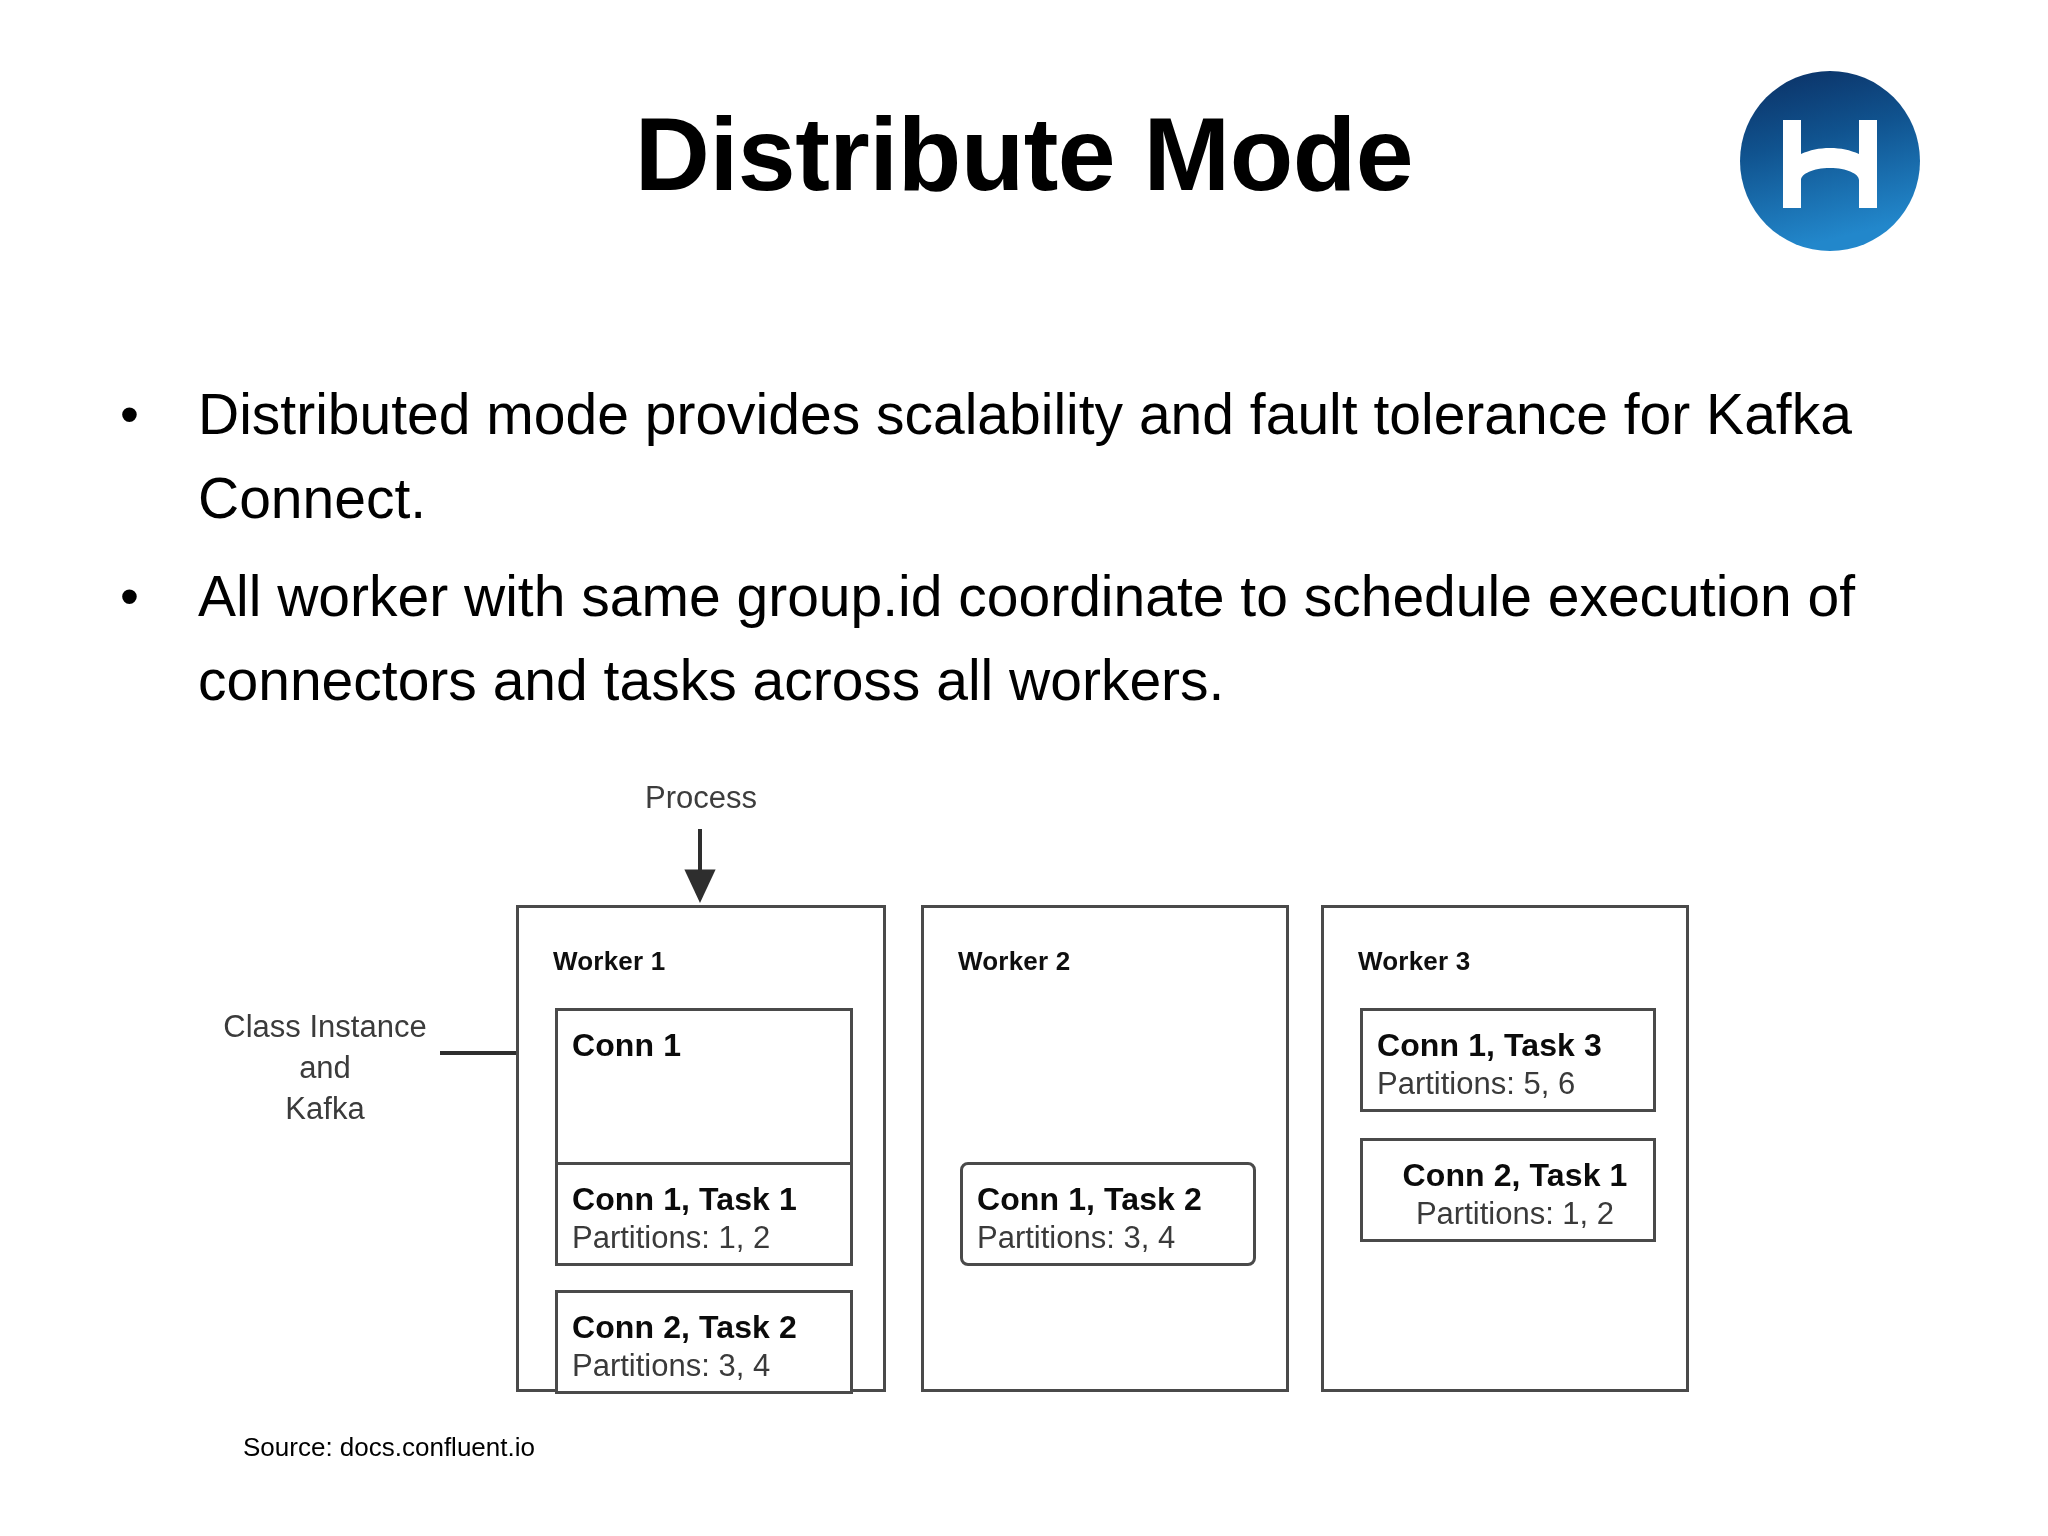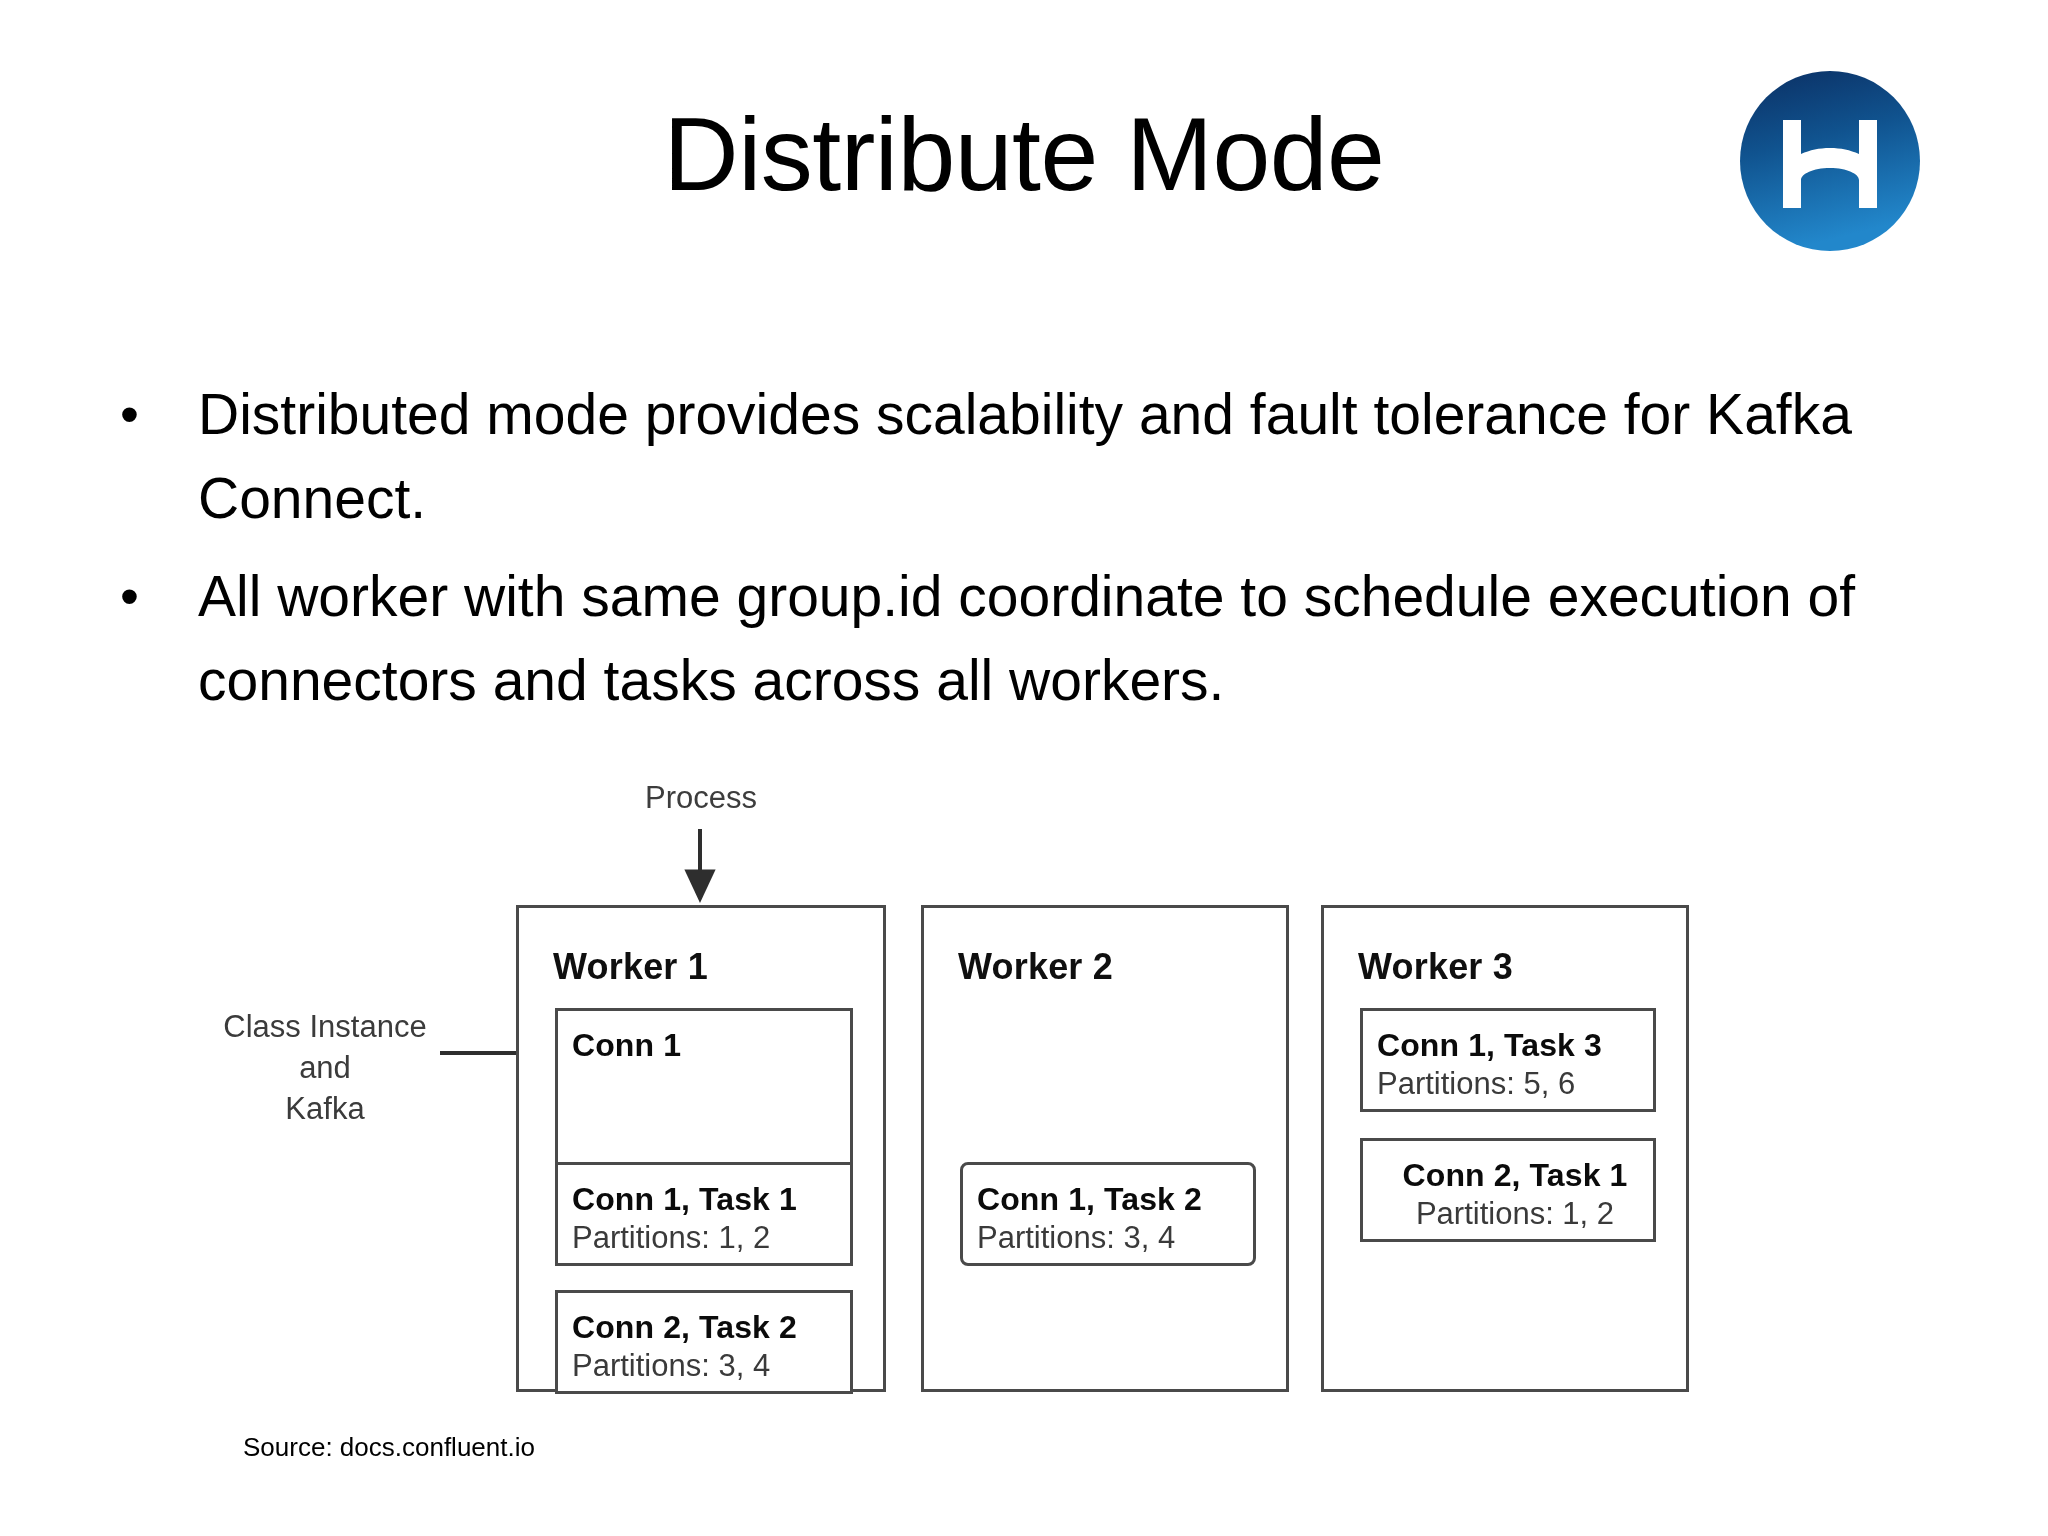--- a/index.html
+++ b/index.html
@@ -18,21 +18,21 @@
 
   
   #slide-title {
     position: absolute;
     top: 98px;
     left: 0;
     width: 2048px;
     text-align: center;
     font-size: 104px;
     line-height: 1.08;
-    font-weight: 400;
+    font-weight: 700;
     letter-spacing: -0.5px;
     color: #000000;
     white-space: nowrap;
   }
 
   
   #logo-mark {
     position: absolute;
     top: 68px;
     left: 1737px;
@@ -114,21 +114,21 @@
     height: 487px;
   }
   #worker-box-1 { left: 516px;  width: 370px; }
   #worker-box-2 { left: 921px;  width: 368px; }
   #worker-box-3 { left: 1321px; width: 368px; }
 
   .worker-title {
     position: absolute;
     left: 34px;
     top: 38px;
-    font-size: 36px;
+    font-size: 26px;
     font-weight: 700;
     color: #0f0f0f;
     letter-spacing: 0.2px;
     white-space: nowrap;
   }
 
   
   .conn-box {
     position: absolute;
     box-sizing: border-box;

